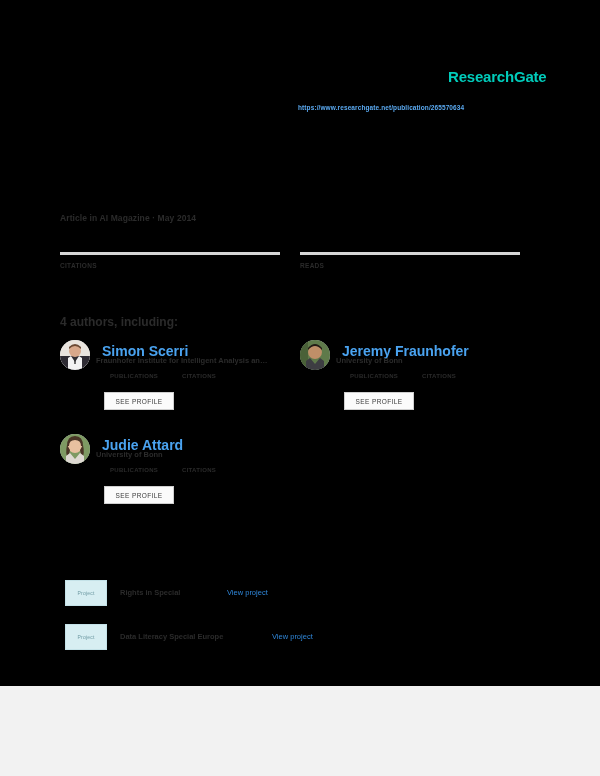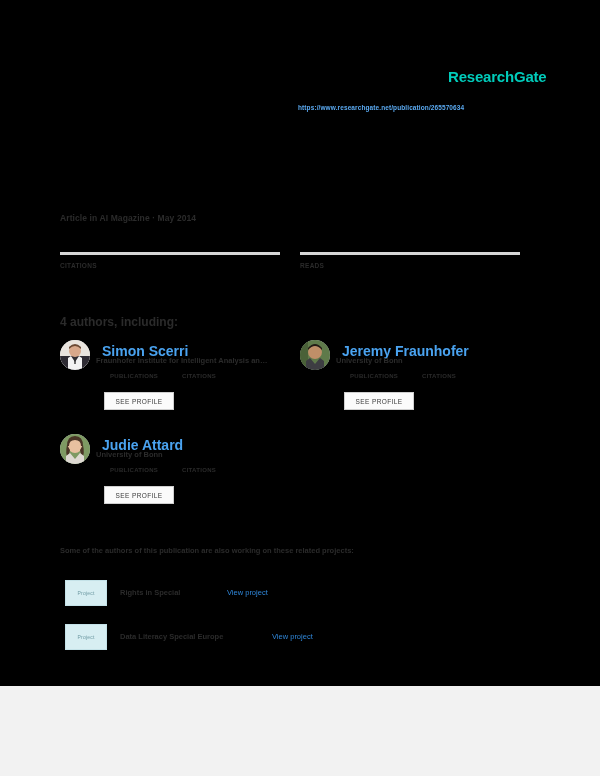--- a/index.html
+++ b/index.html
@@ -302,21 +302,20 @@
       </div>
       <div class="a-name">Judie Attard</div>
       <div class="a-aff">University of Bonn</div>
       <div class="a-stats">
         <span class="s1">PUBLICATIONS</span>
         <span class="s2">CITATIONS</span>
       </div>
       <div class="see-profile">SEE PROFILE</div>
     </div>
 
-    <div class="projects-head">Some of the authors of this publication are also working on these related projects:</div>
 
     <div class="project-row p0">
       <div class="project-thumb">
         <span class="ptxt">Project</span>
       </div>
       <div class="project-title">Rights in Special</div>
       <div class="project-link">View project</div>
     </div>
 
     <div class="project-row p1">

